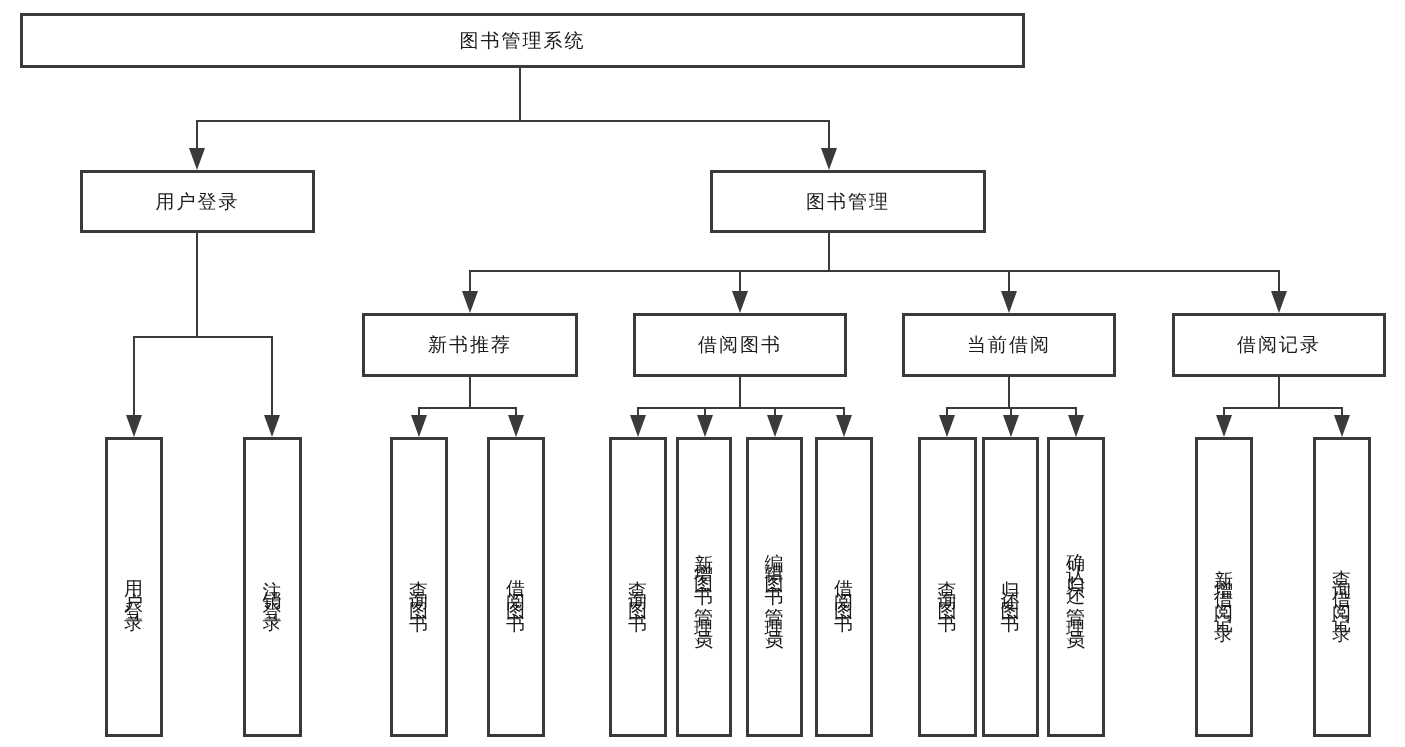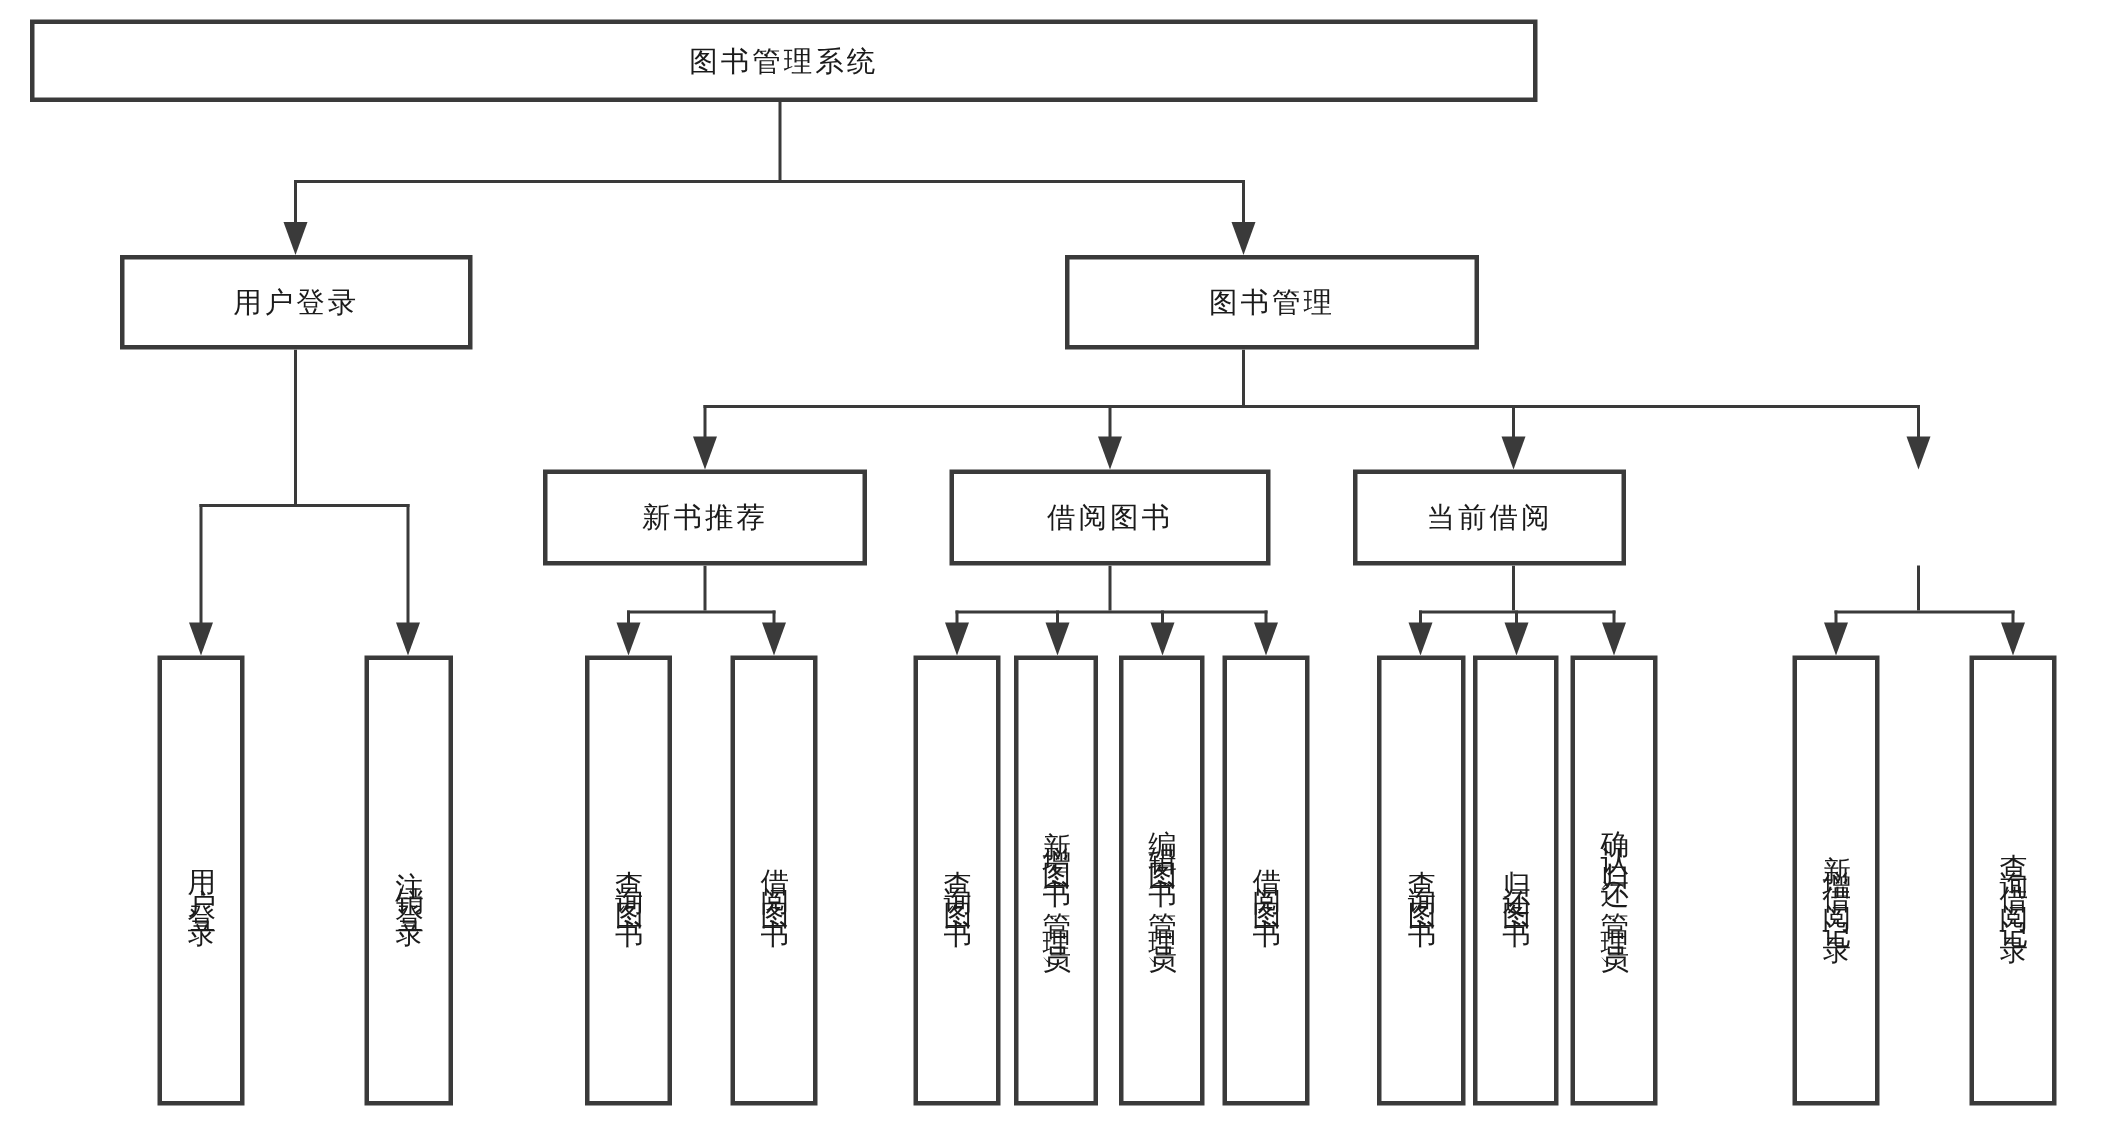--- a/index.html
+++ b/index.html
@@ -90,22 +90,25 @@
   <div class="arr" style="left:732px;top:291px"></div>
   <div class="arr" style="left:1001px;top:291px"></div>
   <div class="arr" style="left:1271px;top:291px"></div>
 
   <div class="box" style="left:362px;top:313px;width:216px;height:64px">
     <span>新书推荐</span>
   </div>
   <div class="box" style="left:633px;top:313px;width:214px;height:64px">
     <span>借阅图书</span>
   </div>
-  <div class="box" style="left:902px;top:313px;width:182px;height:64px">
+  <div class="box" style="left:902px;top:313px;width:214px;height:64px">
     <span>当前借阅</span>
+  </div>
+  <div class="box" style="left:1172px;top:313px;width:214px;height:64px">
+    <span>借阅记录</span>
   </div>
 
   <div class="vline" style="left:469px;top:377px;height:30px"></div>
   <div class="hline" style="left:418px;top:407px;width:99px"></div>
   <div class="vline" style="left:418px;top:407px;height:10px"></div>
   <div class="vline" style="left:515px;top:407px;height:10px"></div>
   <div class="arr" style="left:411px;top:415px"></div>
   <div class="arr" style="left:508px;top:415px"></div>
 
   <div class="vline" style="left:739px;top:377px;height:30px"></div>

